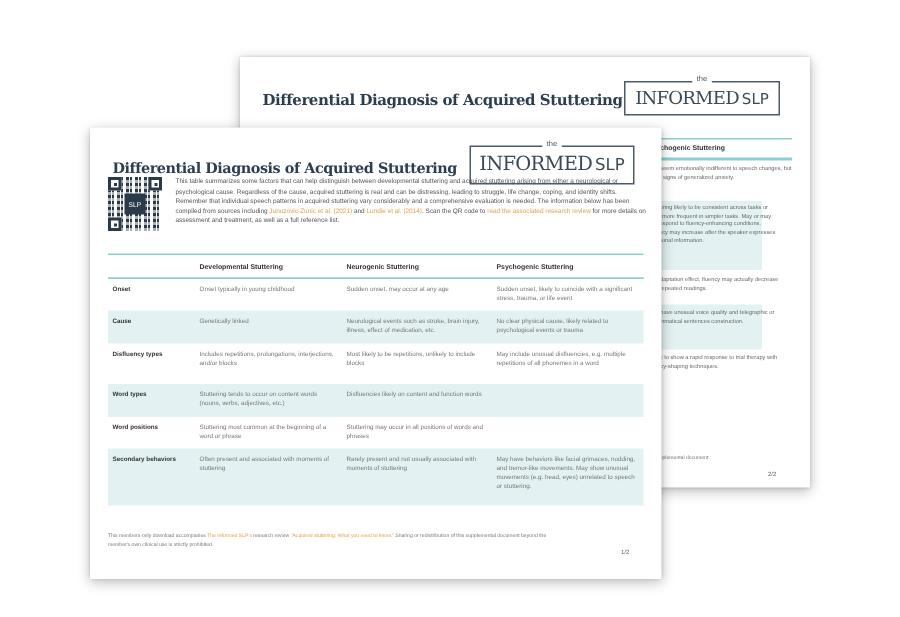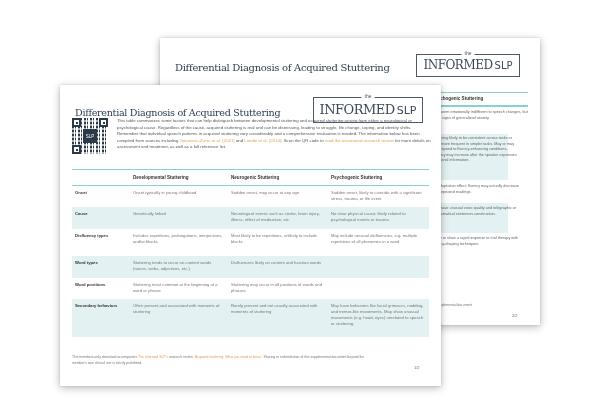--- a/index.html
+++ b/index.html
@@ -1,20 +1,20 @@
 <!DOCTYPE html>
 <html><head>
 <meta charset="utf-8">
 <style>
   * { box-sizing: border-box; margin: 0; padding: 0; }
   html, body { width: 600px; height: 411px; background: #ffffff; overflow: hidden; position: relative; font-family: "Liberation Sans", sans-serif; }
   .page { position: absolute; background: #fff; box-shadow: 0 2px 8px rgba(0,0,0,0.28), 0 0 2px rgba(0,0,0,0.15); overflow: hidden; }
   .back { left: 160px; top: 38px; width: 380px; height: 287px; }
   .front { left: 60px; top: 85px; width: 381px; height: 301px; }
-  .title { position: absolute; font-family: "DejaVu Serif", serif; font-weight: normal; color: #2c3e50; letter-spacing: -0.3px; }
+  .title { position: absolute; font-family: "DejaVu Serif", serif; font-weight: bold; color: #2c3e50; letter-spacing: -0.3px; }
   .back .title { left: 15px; top: 24px; font-size: 10px; }
   .front .title { left: 15px; top: 22px; font-size: 9.6px; }
   .logo { position: absolute; border: 1px solid #4a5a6a; color: #3b4a5a; display: flex; align-items: baseline; justify-content: center; }
   .logo .the { position: absolute; top: -5px; left: 50%; transform: translateX(-50%); background: #fff; padding: 0 3px; font-size: 5px; line-height: 7px; color: #4a5a6a; }
   .logo .inf { font-family: "DejaVu Serif", serif; letter-spacing: -0.5px; }
   .logo .slp { font-family: "DejaVu Sans", sans-serif; margin-left: 2px; }
   .back .logo { left: 256px; top: 16px; width: 104px; height: 23px; }
   .back .logo .inf { font-size: 12px; line-height: 21px; }
   .back .logo .slp { font-size: 10px; line-height: 21px; }
   .front .logo { left: 253px; top: 12px; width: 110px; height: 26px; }

